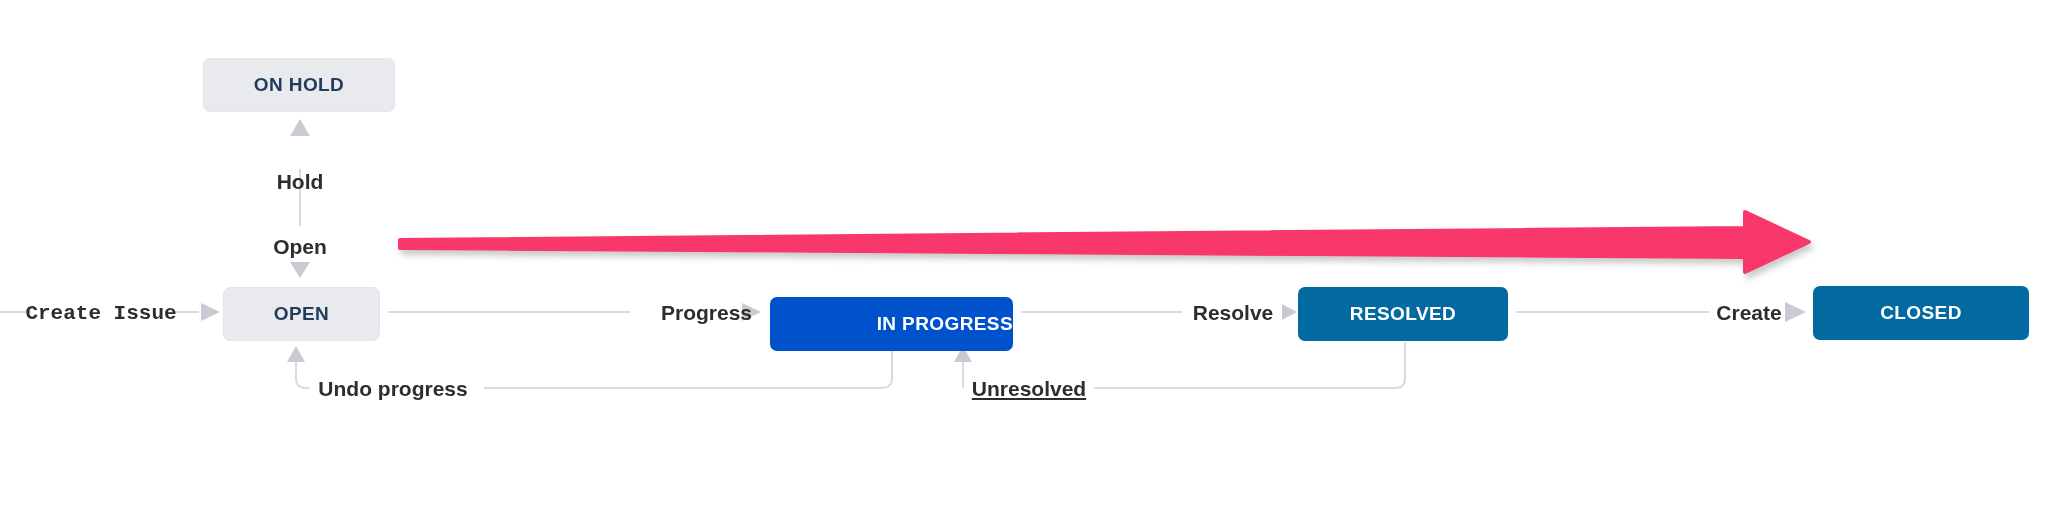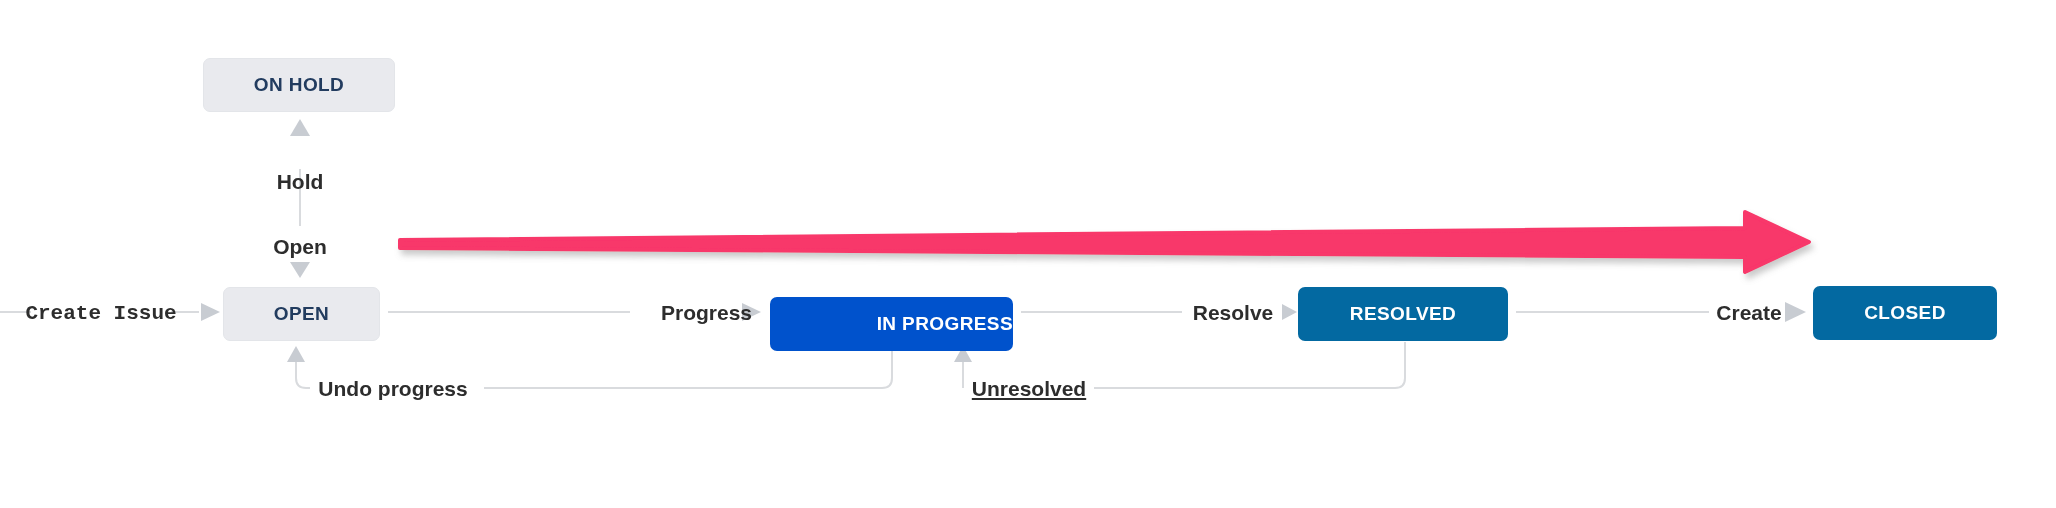--- a/index.html
+++ b/index.html
@@ -77,21 +77,21 @@
   </div>
   <div class="status st-gray" style="left:223px;top:287px;width:157px;">
     <span>OPEN</span>
   </div>
   <div class="status st-blue" style="left:770px;top:297px;width:243px;justify-content:flex-end;">
     <span>IN PROGRESS</span>
   </div>
   <div class="status st-green" style="left:1298px;top:287px;width:210px;">
     <span>RESOLVED</span>
   </div>
-  <div class="status st-green" style="left:1813px;top:286px;width:184px;">
+  <div class="status st-green" style="left:1813px;top:286px;width:216px;">
     <span>CLOSED</span>
   </div>
 
   <div class="tlabel" style="left:101px;top:313px;font-family:Liberation Mono, monospace;">Create Issue</div>
   <div class="tlabel" style="left:300px;top:152px;margin-top:30px;">Hold</div>
   <div class="tlabel" style="left:300px;top:247px;">Open</div>
   <div class="tlabel" style="left:687px;top:313px;padding-left:39px;">Progress</div>
   <div class="tlabel" style="left:393px;top:389px;text-align:right;">Undo progress</div>
   <div class="tlabel" style="left:1233px;top:313px;">Resolve</div>
   <div class="tlabel" style="left:1029px;top:389px;text-decoration:underline;">Unresolved</div>

